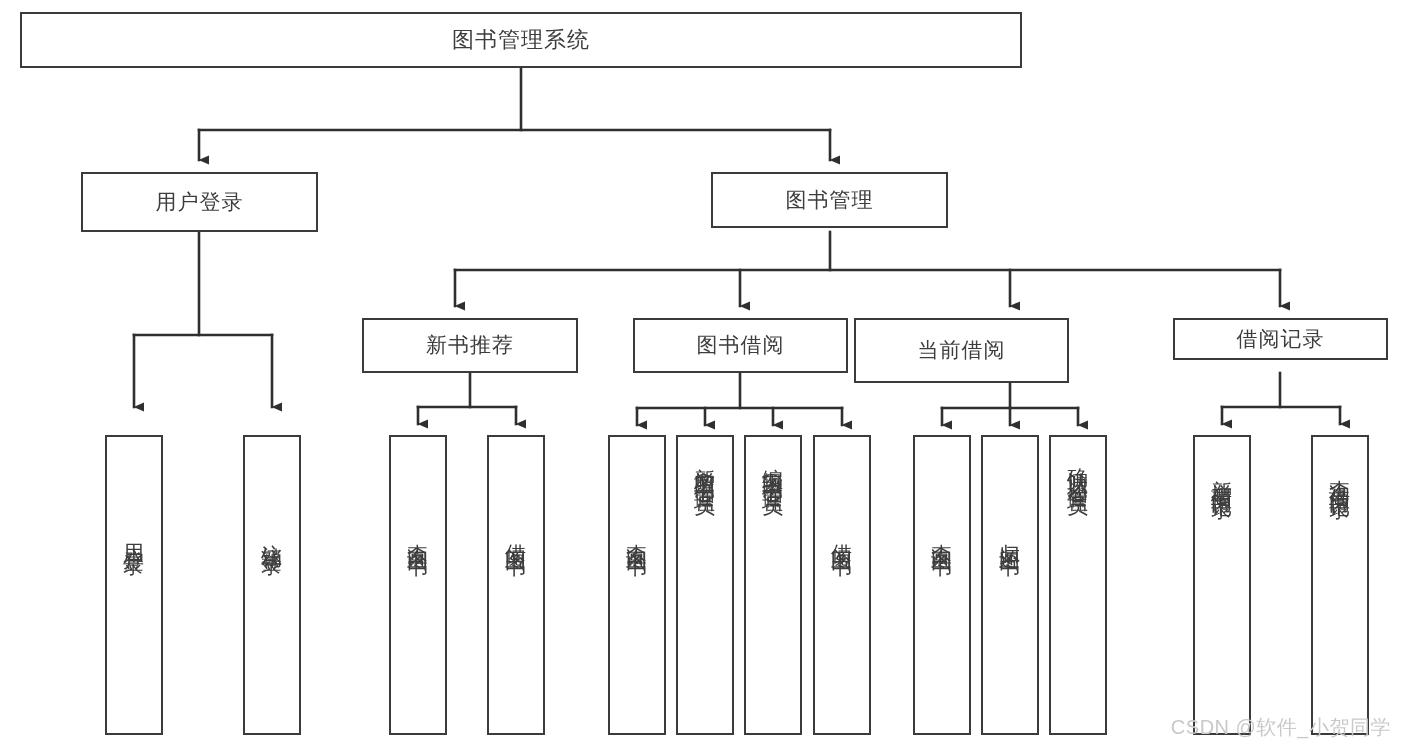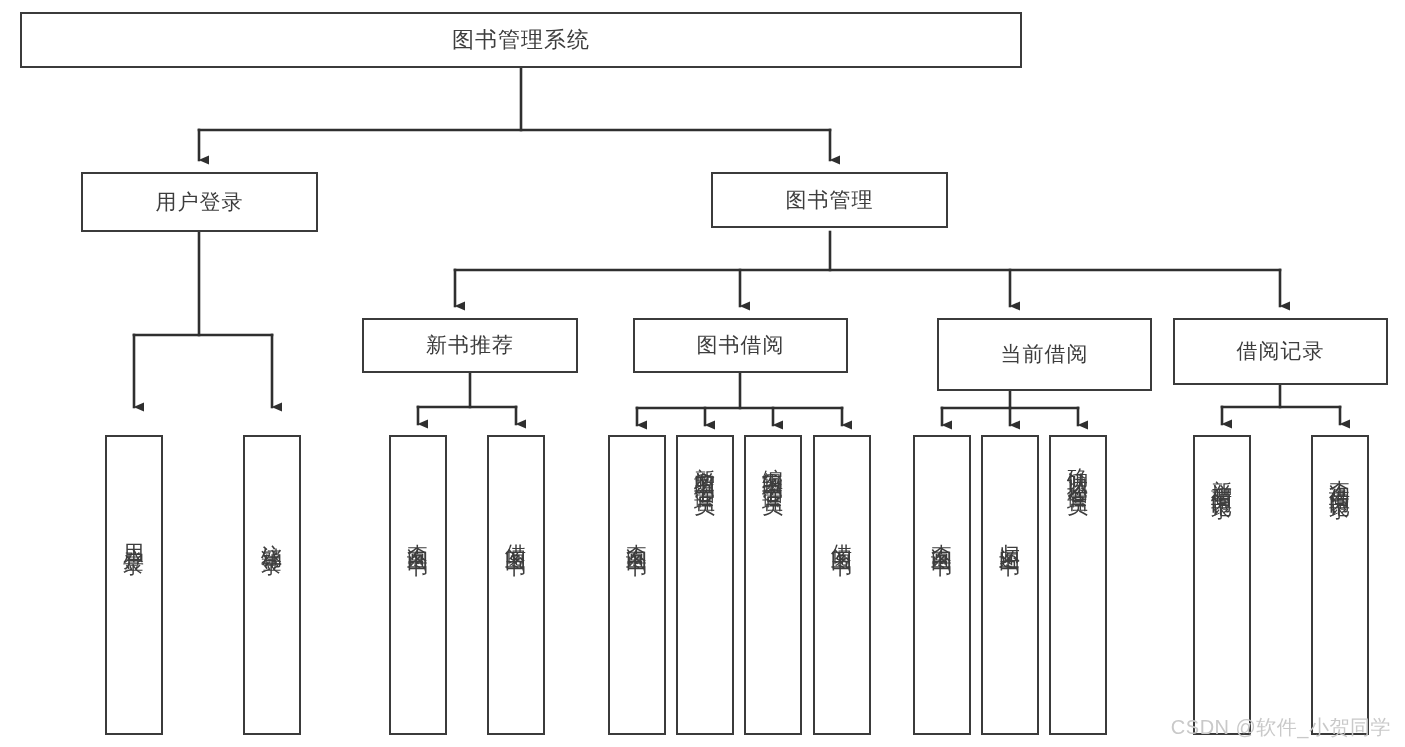--- a/index.html
+++ b/index.html
@@ -135,25 +135,25 @@
   </div>
 
   <div class="node h-node" style="left:362px;top:318px;width:216px;height:55px;">
     <span class="txt">新书推荐</span>
   </div>
 
   <div class="node h-node" style="left:633px;top:318px;width:215px;height:55px;">
     <span class="txt">图书借阅</span>
   </div>
 
-  <div class="node h-node" style="left:937px;top:318px;width:215px;height:73px;">
+  <div class="node h-node" style="left:854px;top:318px;width:215px;height:65px;">
     <span class="txt">当前借阅</span>
   </div>
 
-  <div class="node h-node" style="left:1173px;top:318px;width:215px;height:67px;">
+  <div class="node h-node" style="left:1173px;top:318px;width:215px;height:42px;">
     <span class="txt">借阅记录</span>
   </div>
 
   <div class="node v-node midlow" style="left:105px;top:435px;width:58px;height:300px;">
     <span class="txt">用户登录</span>
   </div>
 
   <div class="node v-node midlow" style="left:243px;top:435px;width:58px;height:300px;">
     <span class="txt">注销登录</span>
   </div>

